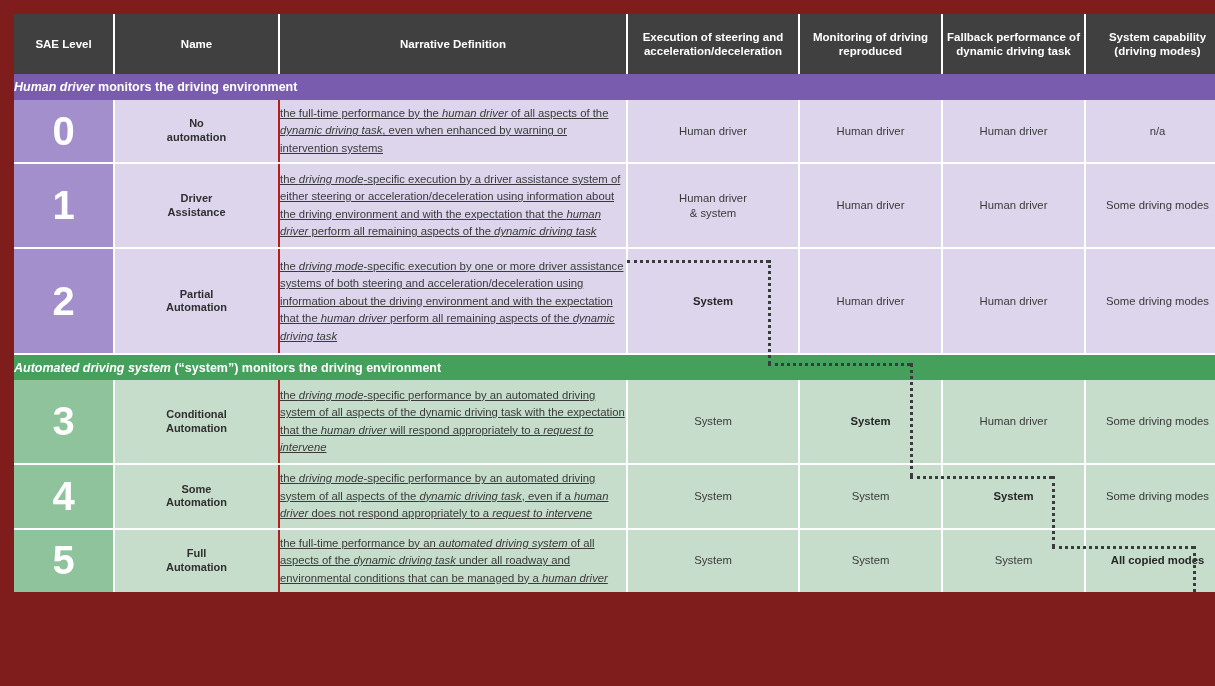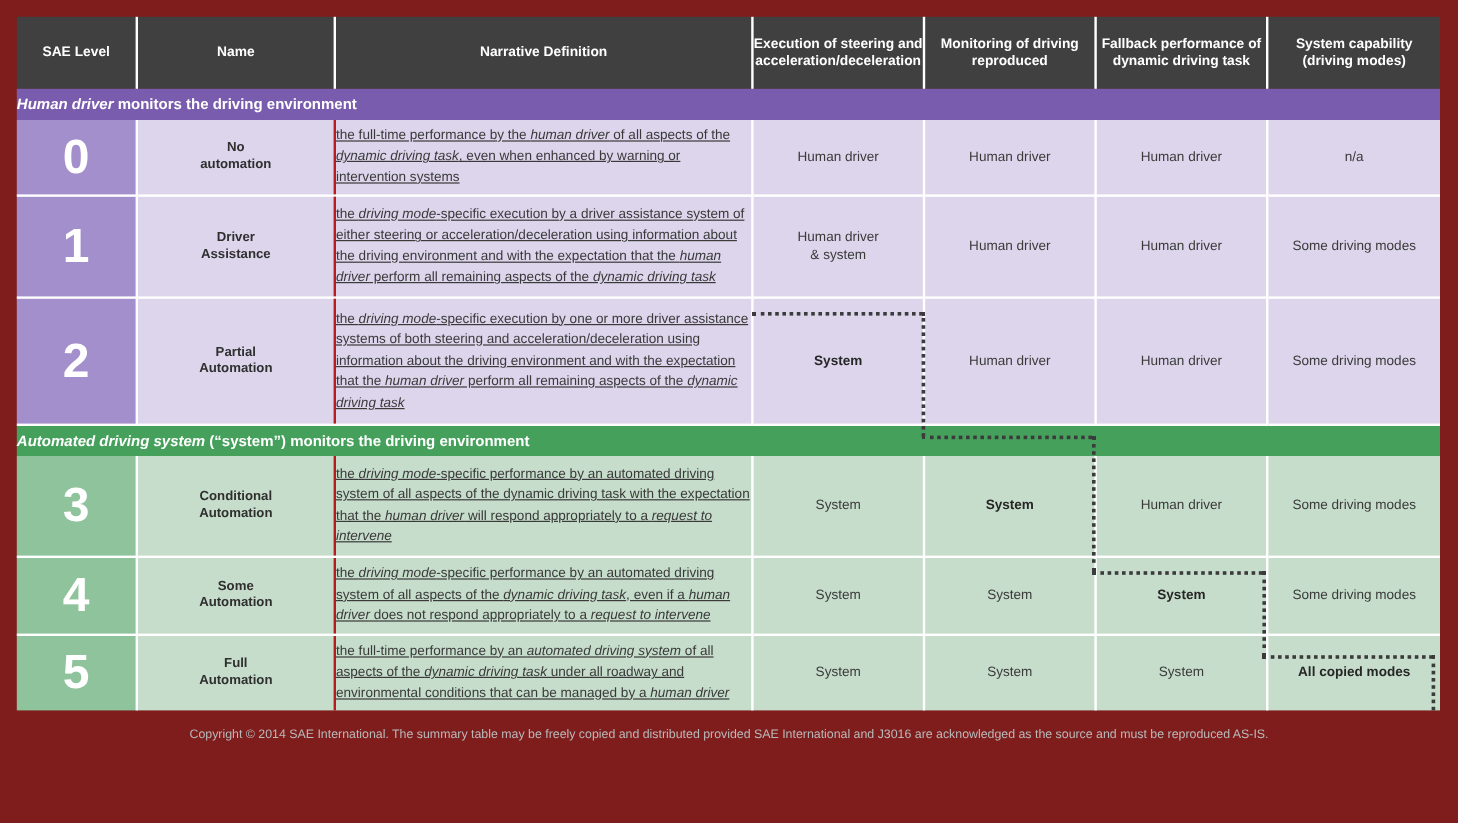--- a/index.html
+++ b/index.html
@@ -114,21 +114,21 @@
   }
   td.val.bold { font-weight: bold; color: #262626; }
   td.val.last { border-right: none; }
 
   tr.purple td.name, tr.purple td.narr, tr.purple td.val { background: #dcd5ec; }
   tr.green  td.name, tr.green  td.narr, tr.green  td.val { background: #c6ddcb; }
 
   tr.lastrow td { border-bottom: none; }
 
   
-  .c-exec { width: 143px; }
+  .c-exec { width: 172px; }
   .c-mon  { width: 143px; margin-top: 24px; }
   .c-fall { width: 143px; }
   .c-cap  { width: 144px; }
 
   
   .stair {
     position: absolute;
     left: 0;
     top: 0;
     width: 1186px;
@@ -293,15 +293,14 @@
       <div class="seg v" style="left:754px; top:246px; height:104px;"></div>
       <div class="seg h" style="left:754px; top:349px; width:142px;"></div>
       <div class="seg v" style="left:896px; top:349px; height:114px;"></div>
       <div class="seg h" style="left:896px; top:462px; width:142px;"></div>
       <div class="seg v" style="left:1038px; top:462px; height:71px;"></div>
       <div class="seg h" style="left:1038px; top:532px; width:142px;"></div>
       <div class="seg v" style="left:1179px; top:532px; height:46px;"></div>
     </div>
   </div>
 
-  <div class="footer">Copyright © 2014 SAE International. The summary table may be freely copied and distributed provided SAE International and J3016 are acknowledged as the source and must be reproduced AS-IS.</div>
 
 </div>
 
 </body></html>

